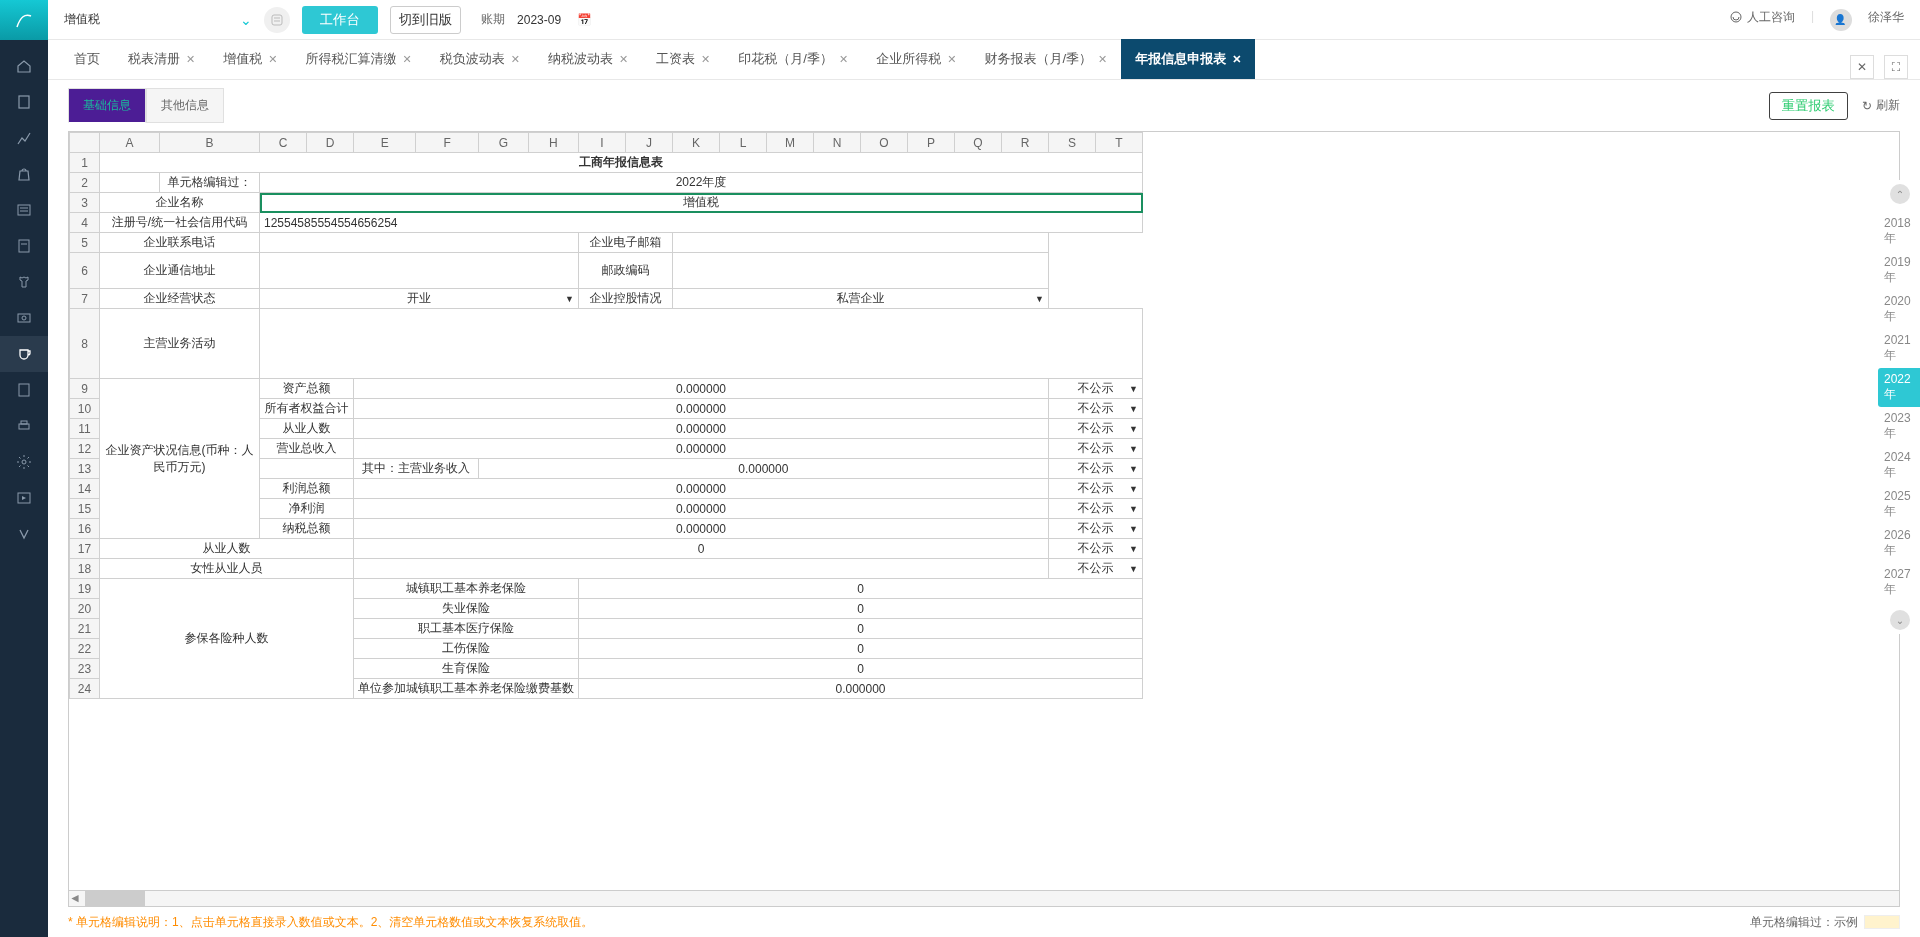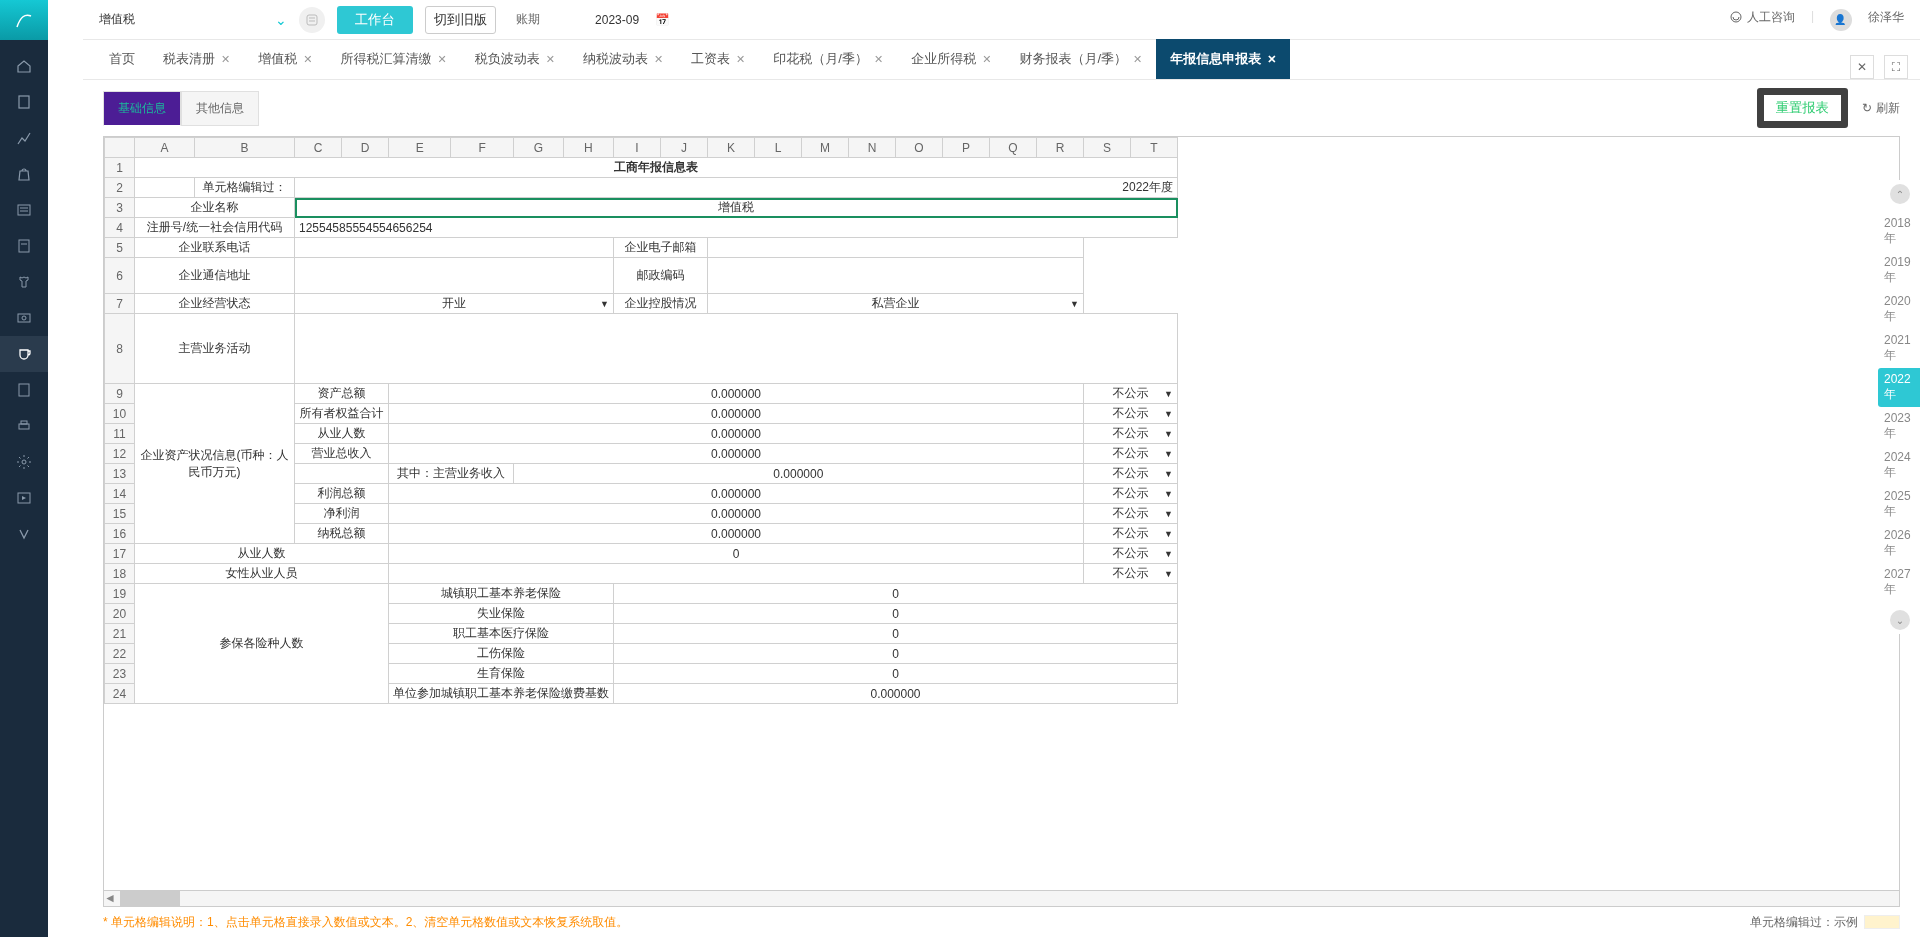--- a/index.html
+++ b/index.html
@@ -3,47 +3,47 @@
 <meta charset="utf-8">
 <style>
 * { margin: 0; padding: 0; box-sizing: border-box; font-family: "Microsoft YaHei", Arial, sans-serif; }
 body { background: #fff; font-size: 12px; color: #333; overflow: hidden; }
 .app { display: flex; height: 100vh; }
 .sidebar { width: 48px; background: linear-gradient(180deg, #15c8d4 0%, #0a9aa6 40px); display: flex; flex-direction: column; }
 .logo { height: 40px; display: flex; align-items: center; justify-content: center; color: #fff; }
 .nav-icons { background: #1a2b3d; flex: 1; display: flex; flex-direction: column; padding-top: 8px; }
 .nav-icon { height: 36px; display: flex; align-items: center; justify-content: center; color: #8a9aab; cursor: pointer; }
 .nav-icon.active { color: #fff; background: #2a3b4d; }
-.main { flex: 1; display: flex; flex-direction: column; padding-left: 35px; }
+.main { flex: 1; display: flex; flex-direction: column; }
 .topbar { height: 40px; display: flex; align-items: center; padding: 0 16px; border-bottom: 1px solid #e8e8e8; gap: 12px; }
 .company-select { display: flex; align-items: center; gap: 140px; color: #333; cursor: pointer; }
 .company-select .chev { color: #15c8d4; font-size: 14px; }
 .circle-btn { width: 26px; height: 26px; border-radius: 50%; background: #f0f0f0; display: flex; align-items: center; justify-content: center; color: #bbb; cursor: pointer; }
 .btn-teal { background: #2ec8d4; color: #fff; padding: 5px 18px; border-radius: 3px; cursor: pointer; border: none; }
 .btn-outline { background: #fff; color: #333; padding: 4px 8px; border-radius: 3px; border: 1px solid #ccc; cursor: pointer; }
 .period-label { color: #666; margin-left: 8px; text-align: center; }
-.period-val { color: #333; margin-left: 43px; }
+.period-val { color: #333; }
 .cal-icon { color: #2ec8d4; margin-left: 4px; }
 .top-right { margin-left: auto; display: flex; align-items: flex-start; gap: 16px; }
 .avatar { width: 22px; height: 22px; border-radius: 50%; background: #ddd; display: flex; align-items: center; justify-content: center; color: #fff; font-size: 10px; }
 .tabs { height: 40px; display: flex; align-items: flex-end; padding: 0 12px; border-bottom: 1px solid #e8e8e8; gap: 0; position: relative; }
 .tab { padding: 0 14px; height: 40px; display: flex; align-items: center; gap: 6px; cursor: pointer; font-size: 13px; color: #555; }
 .tab.active { background: #0c4a6e; color: #fff; font-weight: bold; }
 .tab .close { font-size: 11px; color: #999; cursor: pointer; }
 .tab.active .close { color: #fff; }
 .tab-actions { margin-left: auto; display: flex; gap: 10px; }
 .tab-action-btn { width: 24px; height: 24px; display: flex; align-items: center; justify-content: center; border: 1px solid #ddd; cursor: pointer; color: #666; }
 .content { flex: 1; display: flex; flex-direction: column; padding: 8px 20px 0; position: relative; }
 .subtabs-row { display: flex; align-items: center; }
 .subtabs { display: flex; }
 .subtab { padding: 8px 14px; cursor: pointer; color: #666; border: 1px solid transparent; font-size: 12px; }
 .subtab.active { color: #1abc9c; border: 1px solid #e0e0e0; border-bottom: 1px solid #fff; background: #4c1d95; }
 .subtab:not(.active) { background: #f5f5f5; border: 1px solid #e0e0e0; }
 .toolbar-right { margin-left: auto; display: flex; gap: 14px; align-items: center; }
-.btn-green { color: #2ecc71; border: 7px solid #404040; padding: 4px 12px; border-radius: 3px; cursor: pointer; background: #fff; }
+.btn-green { color: #2ecc71; border: 1px solid #404040; padding: 4px 12px; border-radius: 3px; cursor: pointer; background: #fff; }
 .btn-refresh { color: #666; cursor: pointer; display: flex; align-items: center; gap: 4px; }
 .sheet-wrap { flex: 1; margin-top: 8px; border: 1px solid #ccc; position: relative; overflow: hidden; display: flex; flex-direction: column; }
 .sheet { flex: 1; overflow: auto; }
 table.grid { border-collapse: collapse; table-layout: fixed; }
 table.grid th, table.grid td { border: 1px solid #d0d0d0; height: 20px; text-align: center; font-size: 12px; padding: 0 4px; white-space: nowrap; overflow: hidden; }
 table.grid th { background: #f5f5f5; font-weight: normal; color: #666; height: 20px; }
 .rowhdr { background: #f5f5f5; width: 30px; color: #666; }
 .corner { background: #f5f5f5; width: 30px; }
 .label-cell { background: #fff; color: #333; text-align: center; }
 .val-cell { text-align: right; padding-right: 6px; }
@@ -284,21 +284,21 @@
               </thead>
             <tbody id="grid-body">
                 <tr>
                   <td class="rowhdr">1</td>
                   <td colspan="20" class="title-cell">工商年报信息表</td>
                 </tr>
                 <tr>
                   <td class="rowhdr">2</td>
                   <td colspan="1"></td>
                   <td colspan="1" class="label-cell">单元格编辑过：</td>
-                  <td colspan="18" style="text-align: right;">2022年度</td>
+                  <td colspan="18" style="text-align: center;">2022年度</td>
                 </tr>
                 <tr>
                   <td class="rowhdr">3</td>
                   <td colspan="2" class="label-cell">企业名称</td>
                   <td colspan="18" class="selected-cell">增值税</td>
                 </tr>
                 <tr>
                   <td class="rowhdr">4</td>
                   <td colspan="2" class="label-cell">注册号/统一社会信用代码</td>
                   <td colspan="18" style="text-align: left;">12554585554554656254</td>

